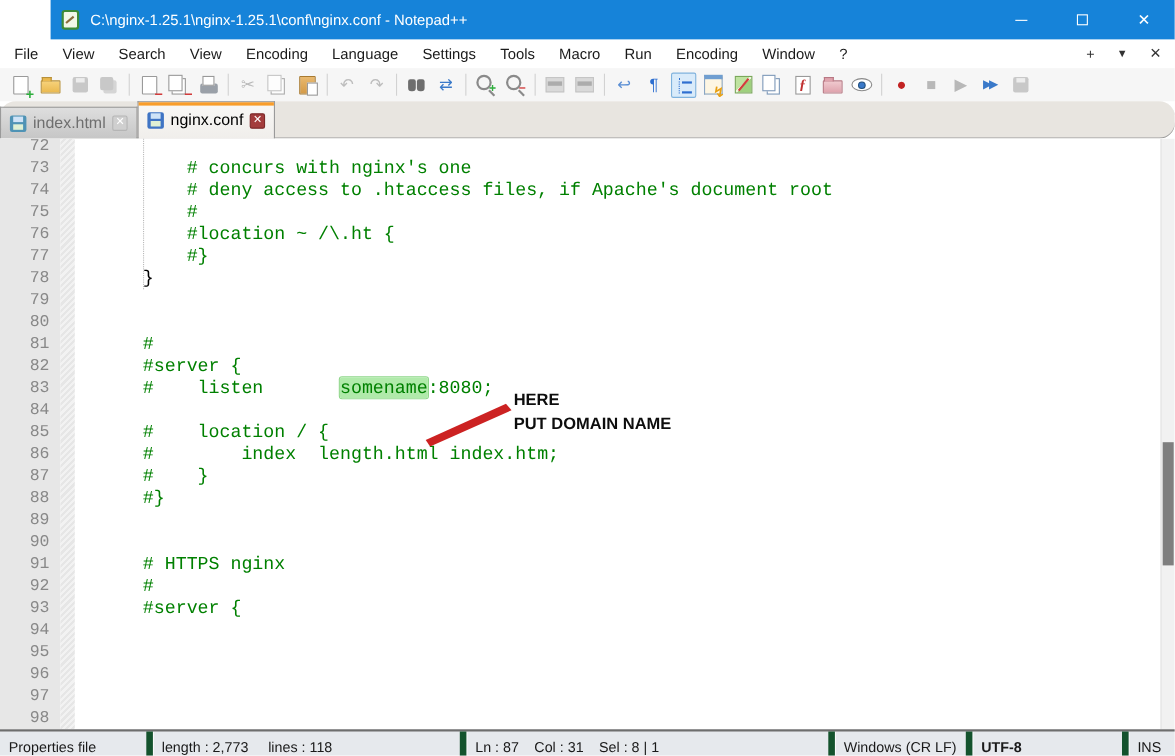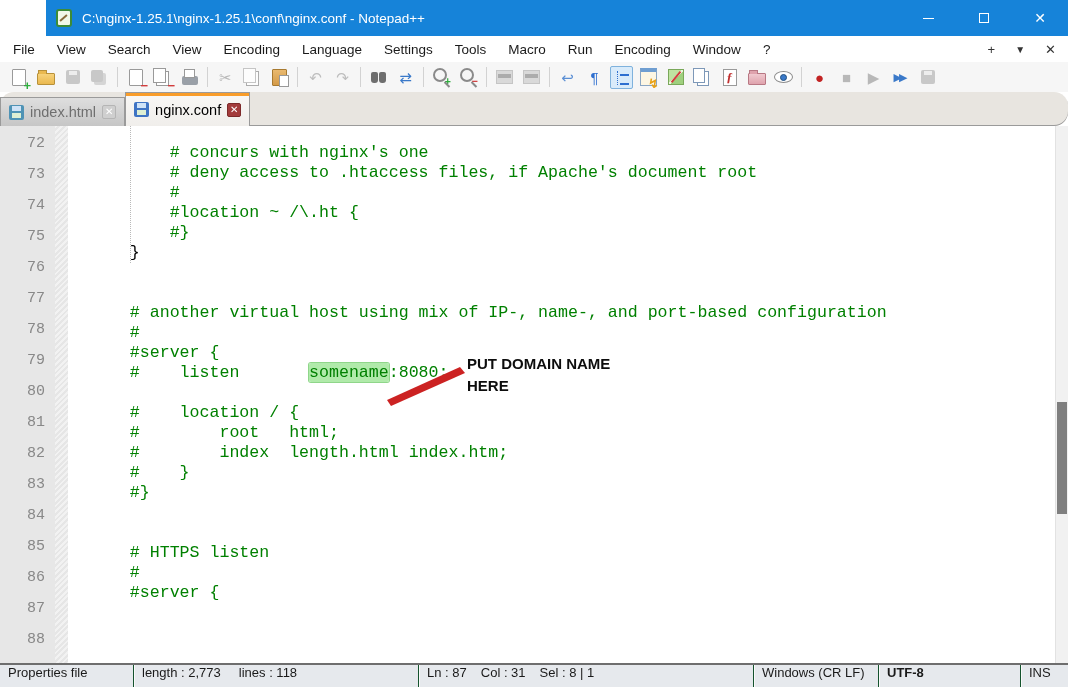--- a/index.html
+++ b/index.html
@@ -105,21 +105,21 @@
   .floppy::after { content:""; position:absolute; bottom:2px; left:3px; right:3px; height:5px; background:#dff0d4; }
   .tab-close { width:14px; height:14px; display:flex; align-items:center; justify-content:center;
     font-size:10px; line-height:1; border-radius:2px; }
   .tab .tab-close { background:#cfcfcf; color:#fff; border:1px solid #b5b5b5; }
   .tab.active .tab-close { background:#a33c3c; color:#fff; border:1px solid #7d2a2a; }
   
   .editor { position:absolute; top:126px; left:0; width:1068px; height:537px; background:#fff; overflow:hidden; }
   .gutter { position:absolute; left:0; top:0; width:55px; height:100%; background:#e7e7e7; overflow:hidden; }
   .gutter-inner { margin-top:-3px; }
   .gnum { height:20px; text-align:right; padding-right:10px; color:#888;
-    font:15px/20px "Liberation Mono","DejaVu Sans Mono",monospace;margin-top:11px; }
+    font:15px/20px "Liberation Mono","DejaVu Sans Mono",monospace; }
   .foldmargin { position:absolute; left:55px; top:0; width:13px; height:100%;
     background:repeating-linear-gradient(135deg,#f2f2f2 0 2px,#e6e6e6 2px 4px); }
   .codearea { position:absolute; left:68px; top:0; right:13px; height:100%; overflow:hidden; }
   .code-inner { margin-top:-3px; }
   .row { height:20px; padding-left:22px; white-space:pre;
     font:16.6px/20px "Liberation Mono","DejaVu Sans Mono",monospace; color:#008000; }
   .row.plain { color:#000; }
   .row.cur { background:#e8e8fa; }
   .seg-match { background:#b0eaaa; border-radius:2px; box-shadow:0 0 0 1px #8fd68a; }
   .seg-sel { background:#82dd84; }
@@ -128,22 +128,22 @@
   .indent-guide-line { position:absolute; left:130px; top:0; height:137px; border-left:1px dotted #b9b9b9; }
   .annotation { position:absolute; left:467px; top:227px; font-weight:bold; font-size:15px;
     line-height:22px; color:#0d0d0d; white-space:nowrap; }
   .arrow-svg { position:absolute; left:0; top:0; width:100%; height:100%; pointer-events:none; }
   .vscroll { position:absolute; right:0; top:0; width:13px; height:100%; background:#f1f1f1;
     border-left:1px solid #e2e2e2; }
   .vthumb { position:absolute; left:1px; right:1px; top:276px; height:112px; background:#7f7f7f; }
   
   .statusbar { position:absolute; bottom:0; left:0; right:0; height:24px; background:#e6e9ed;
     border-top:2px solid #6e6e6e; display:flex; align-items:center; font-size:13px; color:#1a1a1a; }
-  .ssec { height:100%; display:flex; align-items:flex-start; padding-left:8px; white-space:nowrap; }
-  .ssec + .ssec { border-left:1px solid #14532d; box-shadow:inset 1px 0 0 #fafafa; }
+  .ssec { height:100%; display:flex; align-items:flex-end; padding-left:8px; white-space:nowrap; }
+  .ssec + .ssec { border-left:6px solid #14532d; box-shadow:inset 1px 0 0 #fafafa; }
   .s-doc { width:133px; }
   .s-len { flex:1; gap:18px; }
   .s-pos { width:335px; gap:14px; }
   .s-eol { width:125px; }
   .s-enc { width:142px;font-weight:bold; }
   .s-ins { width:48px; }
 </style>
 </head>
 <body>
 
@@ -306,44 +306,42 @@
     <div class="code-inner">
         <div class="row"></div>
         <div class="row">        # concurs with nginx's one</div>
         <div class="row">        # deny access to .htaccess files, if Apache's document root</div>
         <div class="row">        #</div>
         <div class="row">        #location ~ /\.ht {</div>
         <div class="row">        #}</div>
         <div class="row plain">    }</div>
         <div class="row"></div>
         <div class="row"></div>
-        <div class="row">    # another virtual host using mix of IP-, name-, and port-based configuration</div>
         <div class="row">    #</div>
         <div class="row">    #server {</div>
         <div class="row"><span>    #    listen       </span><span class="seg-match">somename</span><span>:8080;</span></div>
         <div class="row"></div>
         <div class="row">    #    location / {</div>
-        <div class="row">    #        root   html;</div>
         <div class="row">    #        index  length.html index.htm;</div>
         <div class="row">    #    }</div>
         <div class="row">    #}</div>
         <div class="row"></div>
         <div class="row"></div>
-        <div class="row">    # HTTPS listen</div>
+        <div class="row">    # HTTPS nginx</div>
         <div class="row">    #</div>
         <div class="row">    #server {</div>
       </div>
   </div>
   <div class="indent-guide-line"></div>
   <svg class="arrow-svg" viewBox="0 0 1068 537">
     <polygon points="460,241 465,247 391,280 387,274" fill="#cc2222"></polygon>
   </svg>
   <div class="annotation">
+    <div>HERE</div>
     <div>PUT DOMAIN NAME</div>
-    <div>HERE</div>
   </div>
   <div class="vscroll">
     <div class="vthumb"></div>
   </div>
 </div>
 
 <div class="statusbar">
   <div class="ssec s-doc">
       <span>Properties file</span>
     </div>

